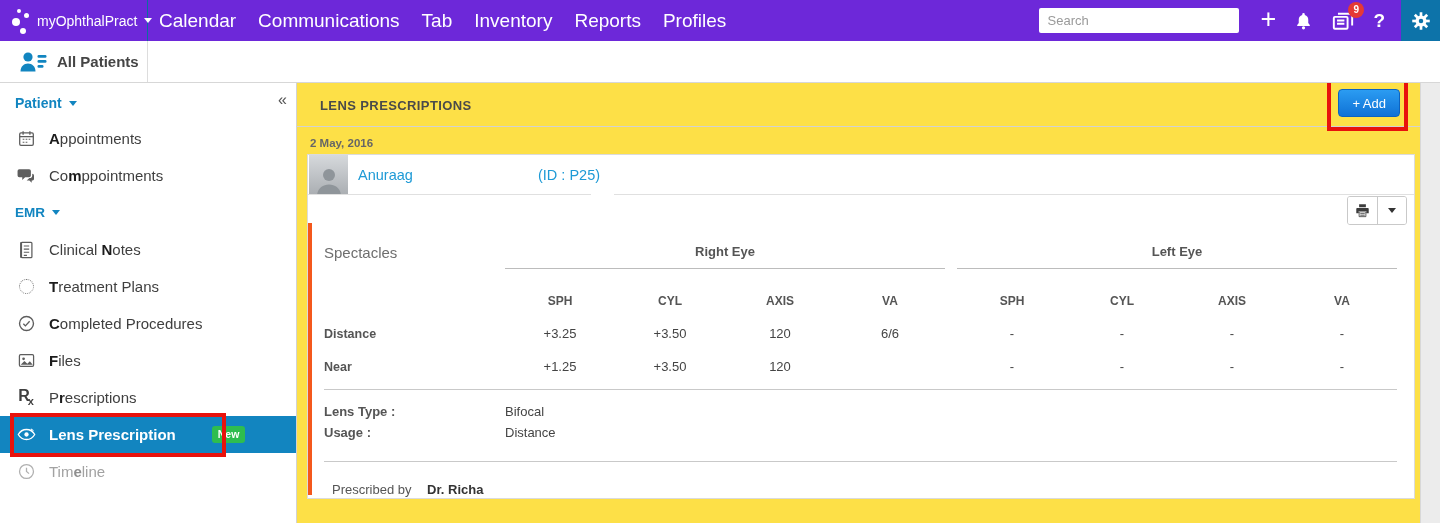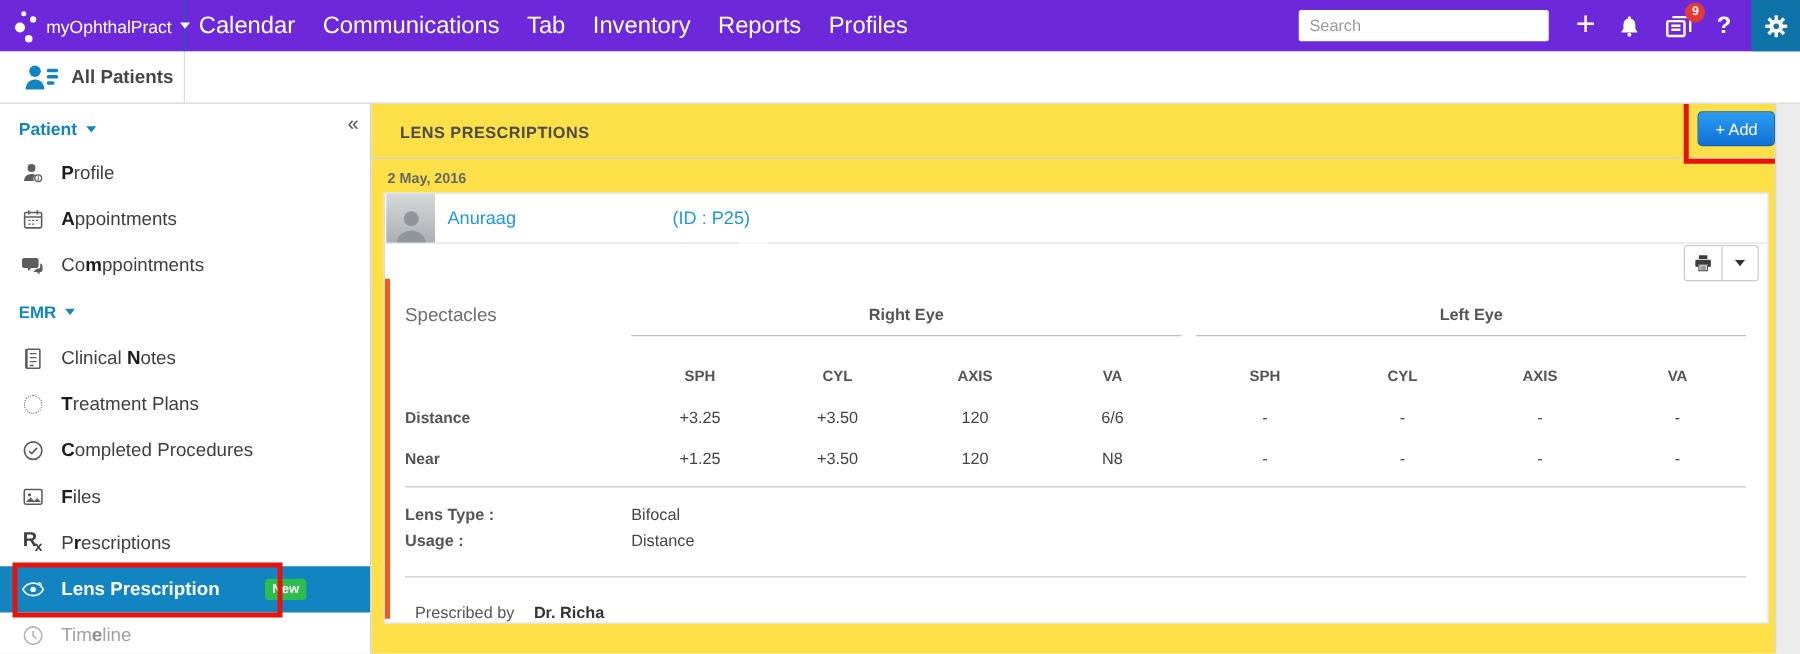--- a/index.html
+++ b/index.html
@@ -53,21 +53,21 @@
   .new-badge { background:#2ebd4f; color:#fff; font-size:10.5px; font-weight:bold; border-radius:3px; padding:2px 6px 3px; margin-left:24px; }
   .hl-lens { position:absolute; left:10px; top:-3px; width:216px; height:44px; border:4px solid #e8120c; pointer-events:none; z-index:20; }
   .dotted-circle { width:15px; height:15px; border:1.7px dotted #777; border-radius:50%; display:inline-block; }
   .rx-glyph { font-weight:600; font-size:16px; line-height:1; color:#3f3f3f; }
   .rx-glyph i { font-style:normal; font-size:11px; vertical-align:-4px; margin-left:-2px; }
 
   
   .content { position:absolute; left:297px; top:83px; width:1123px; bottom:0; background:#fde047; }
   .content-header { position:relative; height:44px; border-bottom:1px solid #d2d2d2; }
   .page-title { line-height:46px; padding-left:23px; font-size:13px; font-weight:bold; color:#4a4a4a; letter-spacing:.4px; }
-  .add-wrap { position:absolute; right:0; top:6px; }
+  .add-wrap { position:absolute; right:20px; top:6px; }
   .add-btn { height:28px; padding:0 13px; background:linear-gradient(#2b9cf2,#0f72d6); border:1px solid #0c62c0; border-radius:4px; color:#fff; font-size:13px; font-family:inherit; cursor:pointer; }
   .hl-add { position:absolute; left:-11px; right:-8px; top:-11px; bottom:-14px; border:4px solid #e8120c; pointer-events:none; }
   .date-label { margin:10px 0 5px 13px; font-size:11.5px; font-weight:bold; color:#666; }
 
   .card { position:relative; margin-left:10px; width:1108px; height:345px; background:#fff; border:1px solid #dbdbdb; }
   .orange-bar { position:absolute; left:0; top:68px; bottom:3px; width:4px; background:#f4581c; }
   .patient-row { position:relative; height:40px; border-bottom:1px solid #e0e0e0; display:flex; align-items:center; }
   .patient-row .notch { position:absolute; bottom:-1px; left:283px; width:23px; height:1px; background:#fff; }
   .avatar { width:39px; height:39px; margin-left:1px; background:linear-gradient(#d6d9dc,#abafb3); display:flex; align-items:flex-end; justify-content:center; overflow:hidden; flex:none; }
   .patient-name { margin-left:10px; width:180px; font-size:14.5px; color:#1e9ad6; cursor:pointer; }
@@ -179,32 +179,20 @@
 <div class="sidebar">
   <div class="side-head">
     <span>Patient</span>
     <span class="tri-down"></span>
   </div>
   <div class="collapse-btn">«</div>
 
   <div class="side-items">
     <div class="side-item">
       <span class="icn">
-        <svg width="17" height="17" viewBox="0 0 20 20" fill="currentColor">
-            <circle cx="8.5" cy="5.2" r="3.7"></circle>
-            <path d="M1.5 17.5c0-4.1 3-6.7 7-6.7 1.5 0 2.8.4 3.9 1a4.6 4.6 0 00-1.6 5.7z"></path>
-            <circle cx="14.8" cy="14.8" r="3.2" fill="none" stroke="currentColor" stroke-width="1.3"></circle>
-            <rect x="14.3" y="13" width="1.2" height="1.2"></rect>
-            <rect x="14.3" y="14.8" width="1.2" height="2.2"></rect>
-          </svg>
-      </span>
-      <span><span></span><b>P</b><span>rofile</span></span>
-    </div>
-    <div class="side-item">
-      <span class="icn">
         <svg width="17" height="17" viewBox="0 0 20 20" fill="none" stroke="currentColor" stroke-width="1.5">
             <rect x="2" y="3.5" width="16" height="14.5" rx="1.5"></rect>
             <path d="M2 7.8h16"></path>
             <path d="M6 1.5v4M14 1.5v4"></path>
             <path d="M5.5 11h2M9 11h2M12.5 11h2M5.5 14.5h2M9 14.5h2" stroke-width="1.2"></path>
           </svg>
       </span>
       <span><span></span><b>A</b><span>ppointments</span></span>
     </div>
     <div class="side-item">
@@ -355,21 +343,20 @@
         <div style="grid-row:3;grid-column:6"></div>
         <div class="cell" style="grid-row:3;grid-column:7">-</div>
         <div class="cell" style="grid-row:3;grid-column:8">-</div>
         <div class="cell" style="grid-row:3;grid-column:9">-</div>
         <div class="cell" style="grid-row:3;grid-column:10">-</div>
 
         <div class="row-label" style="grid-row:4;grid-column:1">Near</div>
         <div class="cell" style="grid-row:4;grid-column:2">+1.25</div>
         <div class="cell" style="grid-row:4;grid-column:3">+3.50</div>
         <div class="cell" style="grid-row:4;grid-column:4">120</div>
-        <div class="cell" style="grid-row:4;grid-column:5">N8</div>
         <div style="grid-row:4;grid-column:6"></div>
         <div class="cell" style="grid-row:4;grid-column:7">-</div>
         <div class="cell" style="grid-row:4;grid-column:8">-</div>
         <div class="cell" style="grid-row:4;grid-column:9">-</div>
         <div class="cell" style="grid-row:4;grid-column:10">-</div>
       </div>
 
       <div class="hr-line"></div>
 
       <div class="detail-row first">

